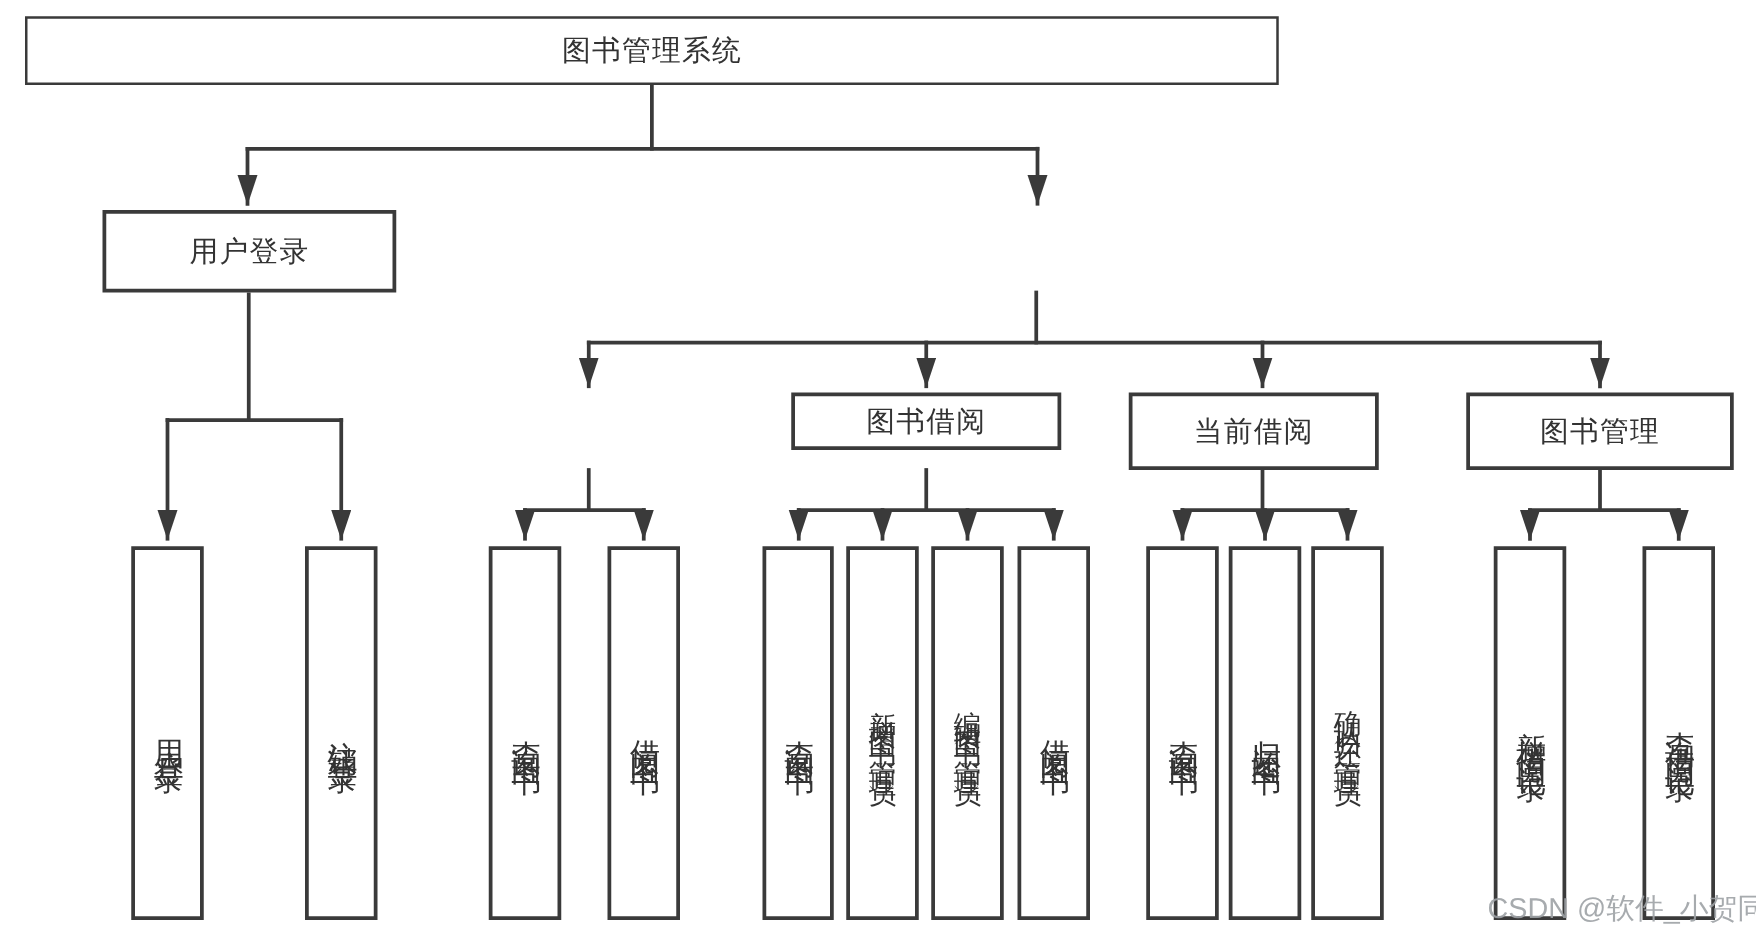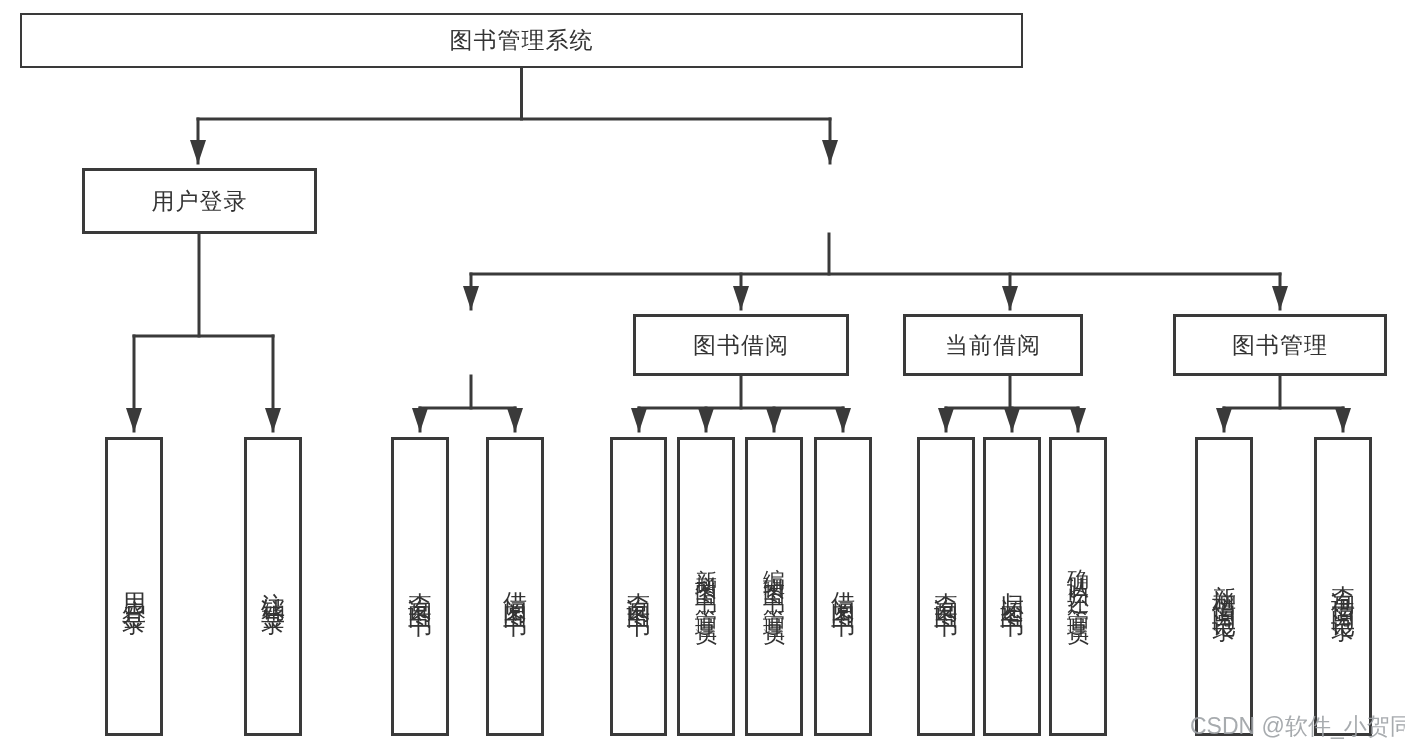--- a/index.html
+++ b/index.html
@@ -79,24 +79,24 @@
   </svg>
 
   <div class="node root" style="left:20px;top:13px;width:1003px;height:55px">
     <span class="hlabel">图书管理系统</span>
   </div>
 
   <div class="node" style="left:82px;top:168px;width:235px;height:66px">
     <span class="hlabel">用户登录</span>
   </div>
 
-  <div class="node" style="left:633px;top:314px;width:216px;height:62px">
+  <div class="node" style="left:633px;top:314px;width:216px;height:46px">
     <span class="hlabel">图书借阅</span>
   </div>
-  <div class="node" style="left:903px;top:314px;width:180px;height:62px">
+  <div class="node" style="left:903px;top:314px;width:200px;height:62px">
     <span class="hlabel">当前借阅</span>
   </div>
   <div class="node" style="left:1173px;top:314px;width:214px;height:62px">
     <span class="hlabel">图书管理</span>
   </div>
 
   <div class="node" style="left:105px;top:437px;width:58px;height:299px">
     <span class="vlabel">用户登录</span>
   </div>
   <div class="node" style="left:244px;top:437px;width:58px;height:299px">

